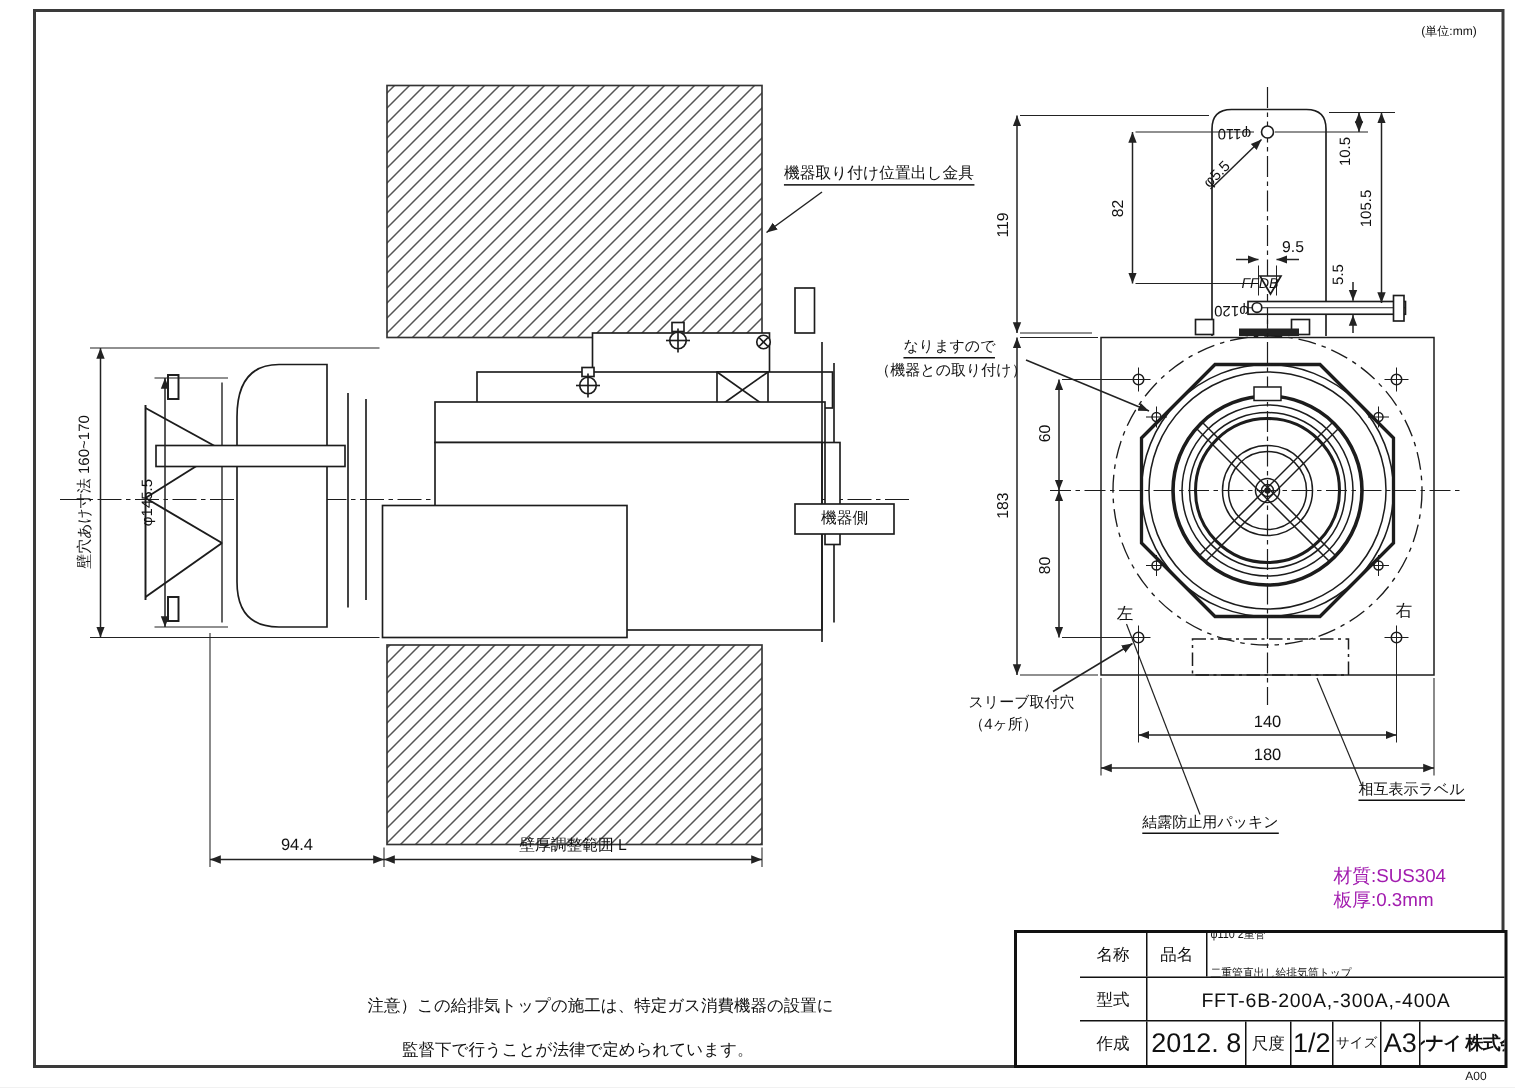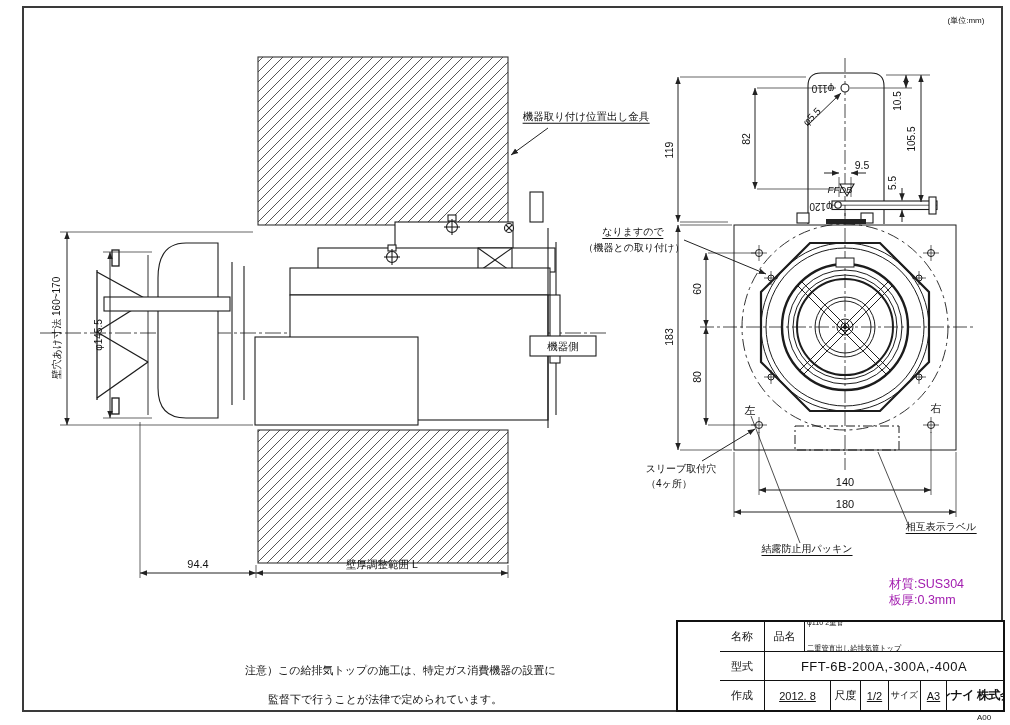--- a/index.html
+++ b/index.html
@@ -8,21 +8,21 @@
   .frame{position:absolute;left:22px;top:6px;width:981px;height:706px;
          border:2px solid #3a3a3a;box-sizing:border-box;}
   svg.linework{position:absolute;left:0;top:0;}
   
   .t{position:absolute;transform:translate(-50%,-50%);white-space:nowrap;
      font-size:10.5px;line-height:1;color:#111;}
   .r90{transform:translate(-50%,-50%) rotate(-90deg);}
   .r180{transform:translate(-50%,-50%) rotate(180deg);}
   .r45{transform:translate(-50%,-50%) rotate(-45deg);}
   .u{border-bottom:1px solid #111;padding-bottom:1px;}
-  .f8{font-size:8px;} .f10{font-size:10px;} .f11{font-size:11px;} .f12{font-size:11px;text-decoration:underline;}
+  .f8{font-size:8px;} .f10{font-size:10px;} .f11{font-size:11px;} .f12{font-size:18px;}
   
   table.parts{position:absolute;left:117px;top:601px;border-collapse:collapse;
               font-size:11px;color:#111;}
   table.parts td{border:1.4px solid #111;text-align:center;padding:1px 4px;height:15px;}
   table.parts td.c1{width:138px;} table.parts td.c2{width:86px;}
   
   .tb{position:absolute;left:676px;top:620px;width:329px;height:92px;
       border:2px solid #111;box-sizing:border-box;display:flex;flex-direction:column;
       font-size:11px;background:#fff;padding-left:42px;}
   .tb-row{display:flex;flex:1;border-top:1.2px solid #111;min-height:0;}

